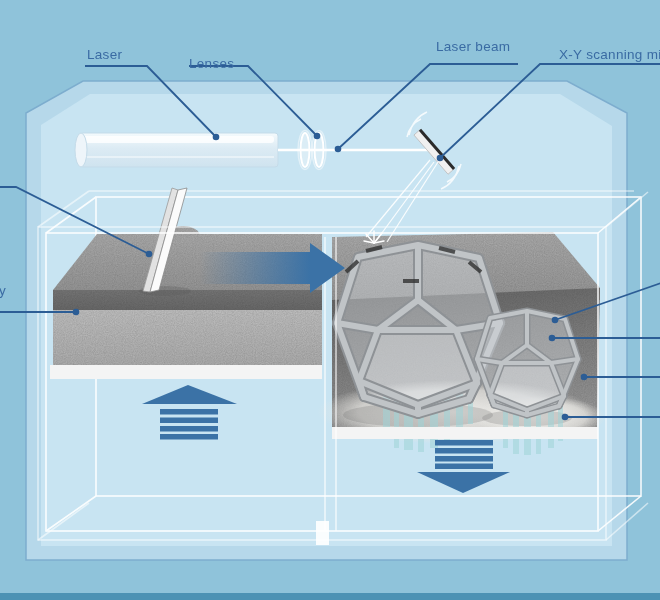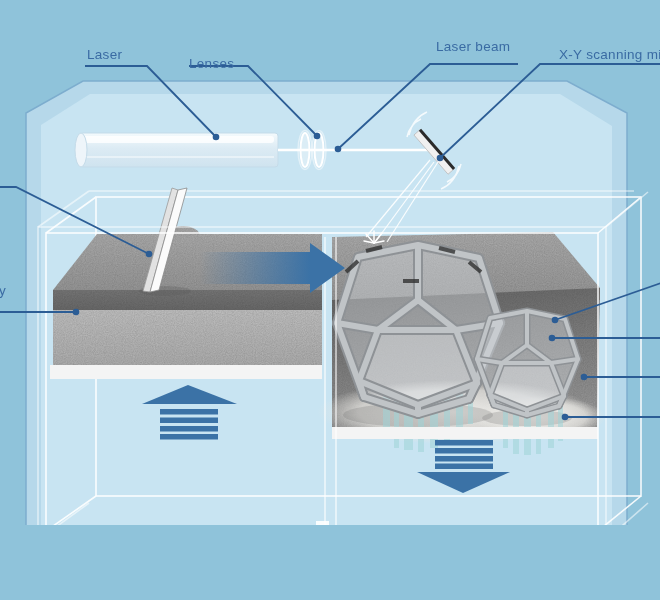--- a/index.html
+++ b/index.html
@@ -1,16 +1,16 @@
 <!DOCTYPE html>
 <html><head>
 <meta charset="utf-8">
 <style>
   html,body{margin:0;padding:0;background:#8fc3da;}
-  .stage{position:relative;width:660px;height:525px;overflow:hidden;
+  .stage{position:relative;width:660px;height:600px;overflow:hidden;
          font-family:"Liberation Sans",sans-serif;background:#8fc3da;}
   .stage svg{position:absolute;left:0;top:0;}
   .lbl{position:absolute;font-size:13.5px;letter-spacing:.3px;color:#3a6ba3;
        white-space:nowrap;line-height:14px;}
 </style>
 </head>
 <body>
 
 <div class="stage">
 

